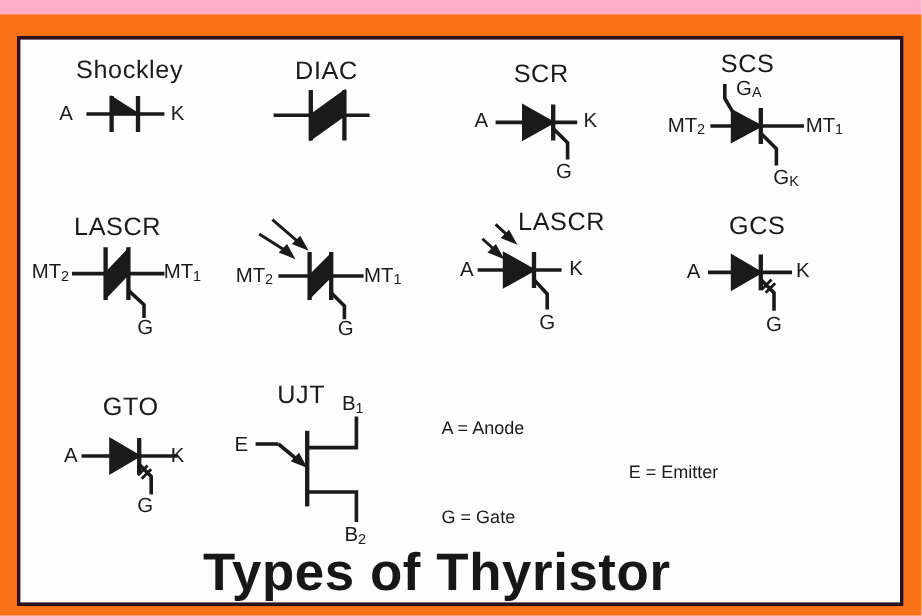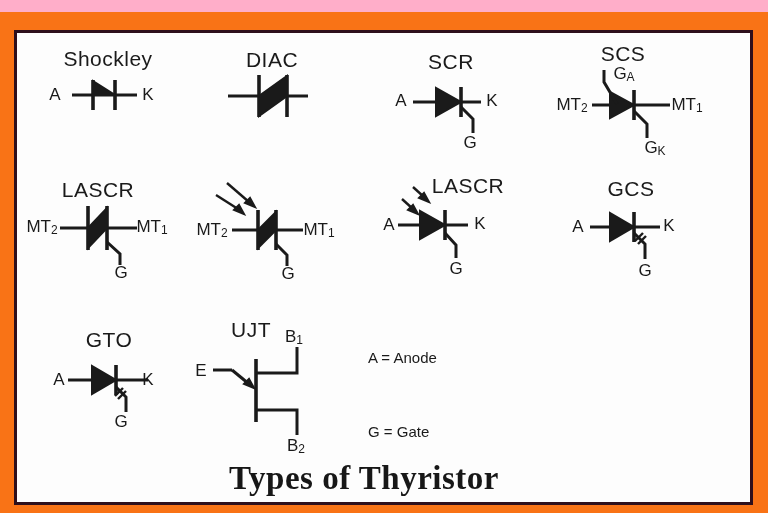--- a/index.html
+++ b/index.html
@@ -22,22 +22,22 @@
     position:absolute;transform:translate(-50%,-50%);
     font-size:17px;color:#1a1a1a;white-space:nowrap;
   }
   .term sub{font-size:12px;position:relative;top:2px;vertical-align:baseline;}
   .legend-item{
     position:absolute;transform:translateY(-50%);
     font-size:15px;color:#1a1a1a;white-space:nowrap;
   }
   .main-title{
     position:absolute;transform:translate(-50%,-50%);
-    font-size:33px;font-weight:bold;color:#171717;white-space:nowrap;
-    font-family:Liberation Serif, serif;letter-spacing:0.5px;
+    font-size:44px;font-weight:bold;color:#171717;white-space:nowrap;
+    font-family:Liberation Sans, sans-serif;letter-spacing:0.5px;
   }
   svg .ln{stroke:#1a1a1a;stroke-width:3;fill:none;}
   svg .bar{stroke:#1a1a1a;stroke-width:3.6;fill:none;}
   svg .tri{fill:#1a1a1a;stroke:#1a1a1a;stroke-width:2;stroke-linejoin:miter;}
   svg .thin{stroke:#1a1a1a;stroke-width:2.4;fill:none;}
 </style>
 </head>
 <body>
 
 <div class="page">
@@ -181,15 +181,16 @@
   <div class="term" style="left:59px;top:368px"><span>A</span><sub></sub></div>
   <div class="term" style="left:148px;top:368px"><span>K</span><sub></sub></div>
   <div class="term" style="left:121px;top:410px"><span>G</span><sub></sub></div>
 
   <div class="term" style="left:201px;top:359px"><span>E</span><sub></sub></div>
   <div class="term" style="left:294px;top:325px"><span>B</span><sub>1</sub></div>
   <div class="term" style="left:296px;top:434px"><span>B</span><sub>2</sub></div>
 
   <div class="legend-item" style="left:368px;top:345px">A = Anode</div>
   <div class="legend-item" style="left:368px;top:419px">G = Gate</div>
+  <div class="legend-item" style="left:524px;top:382px">E = Emitter</div>
 
   <div class="main-title" style="left:364px;top:466px">Types of Thyristor</div>
 </div>
 
 </body></html>

